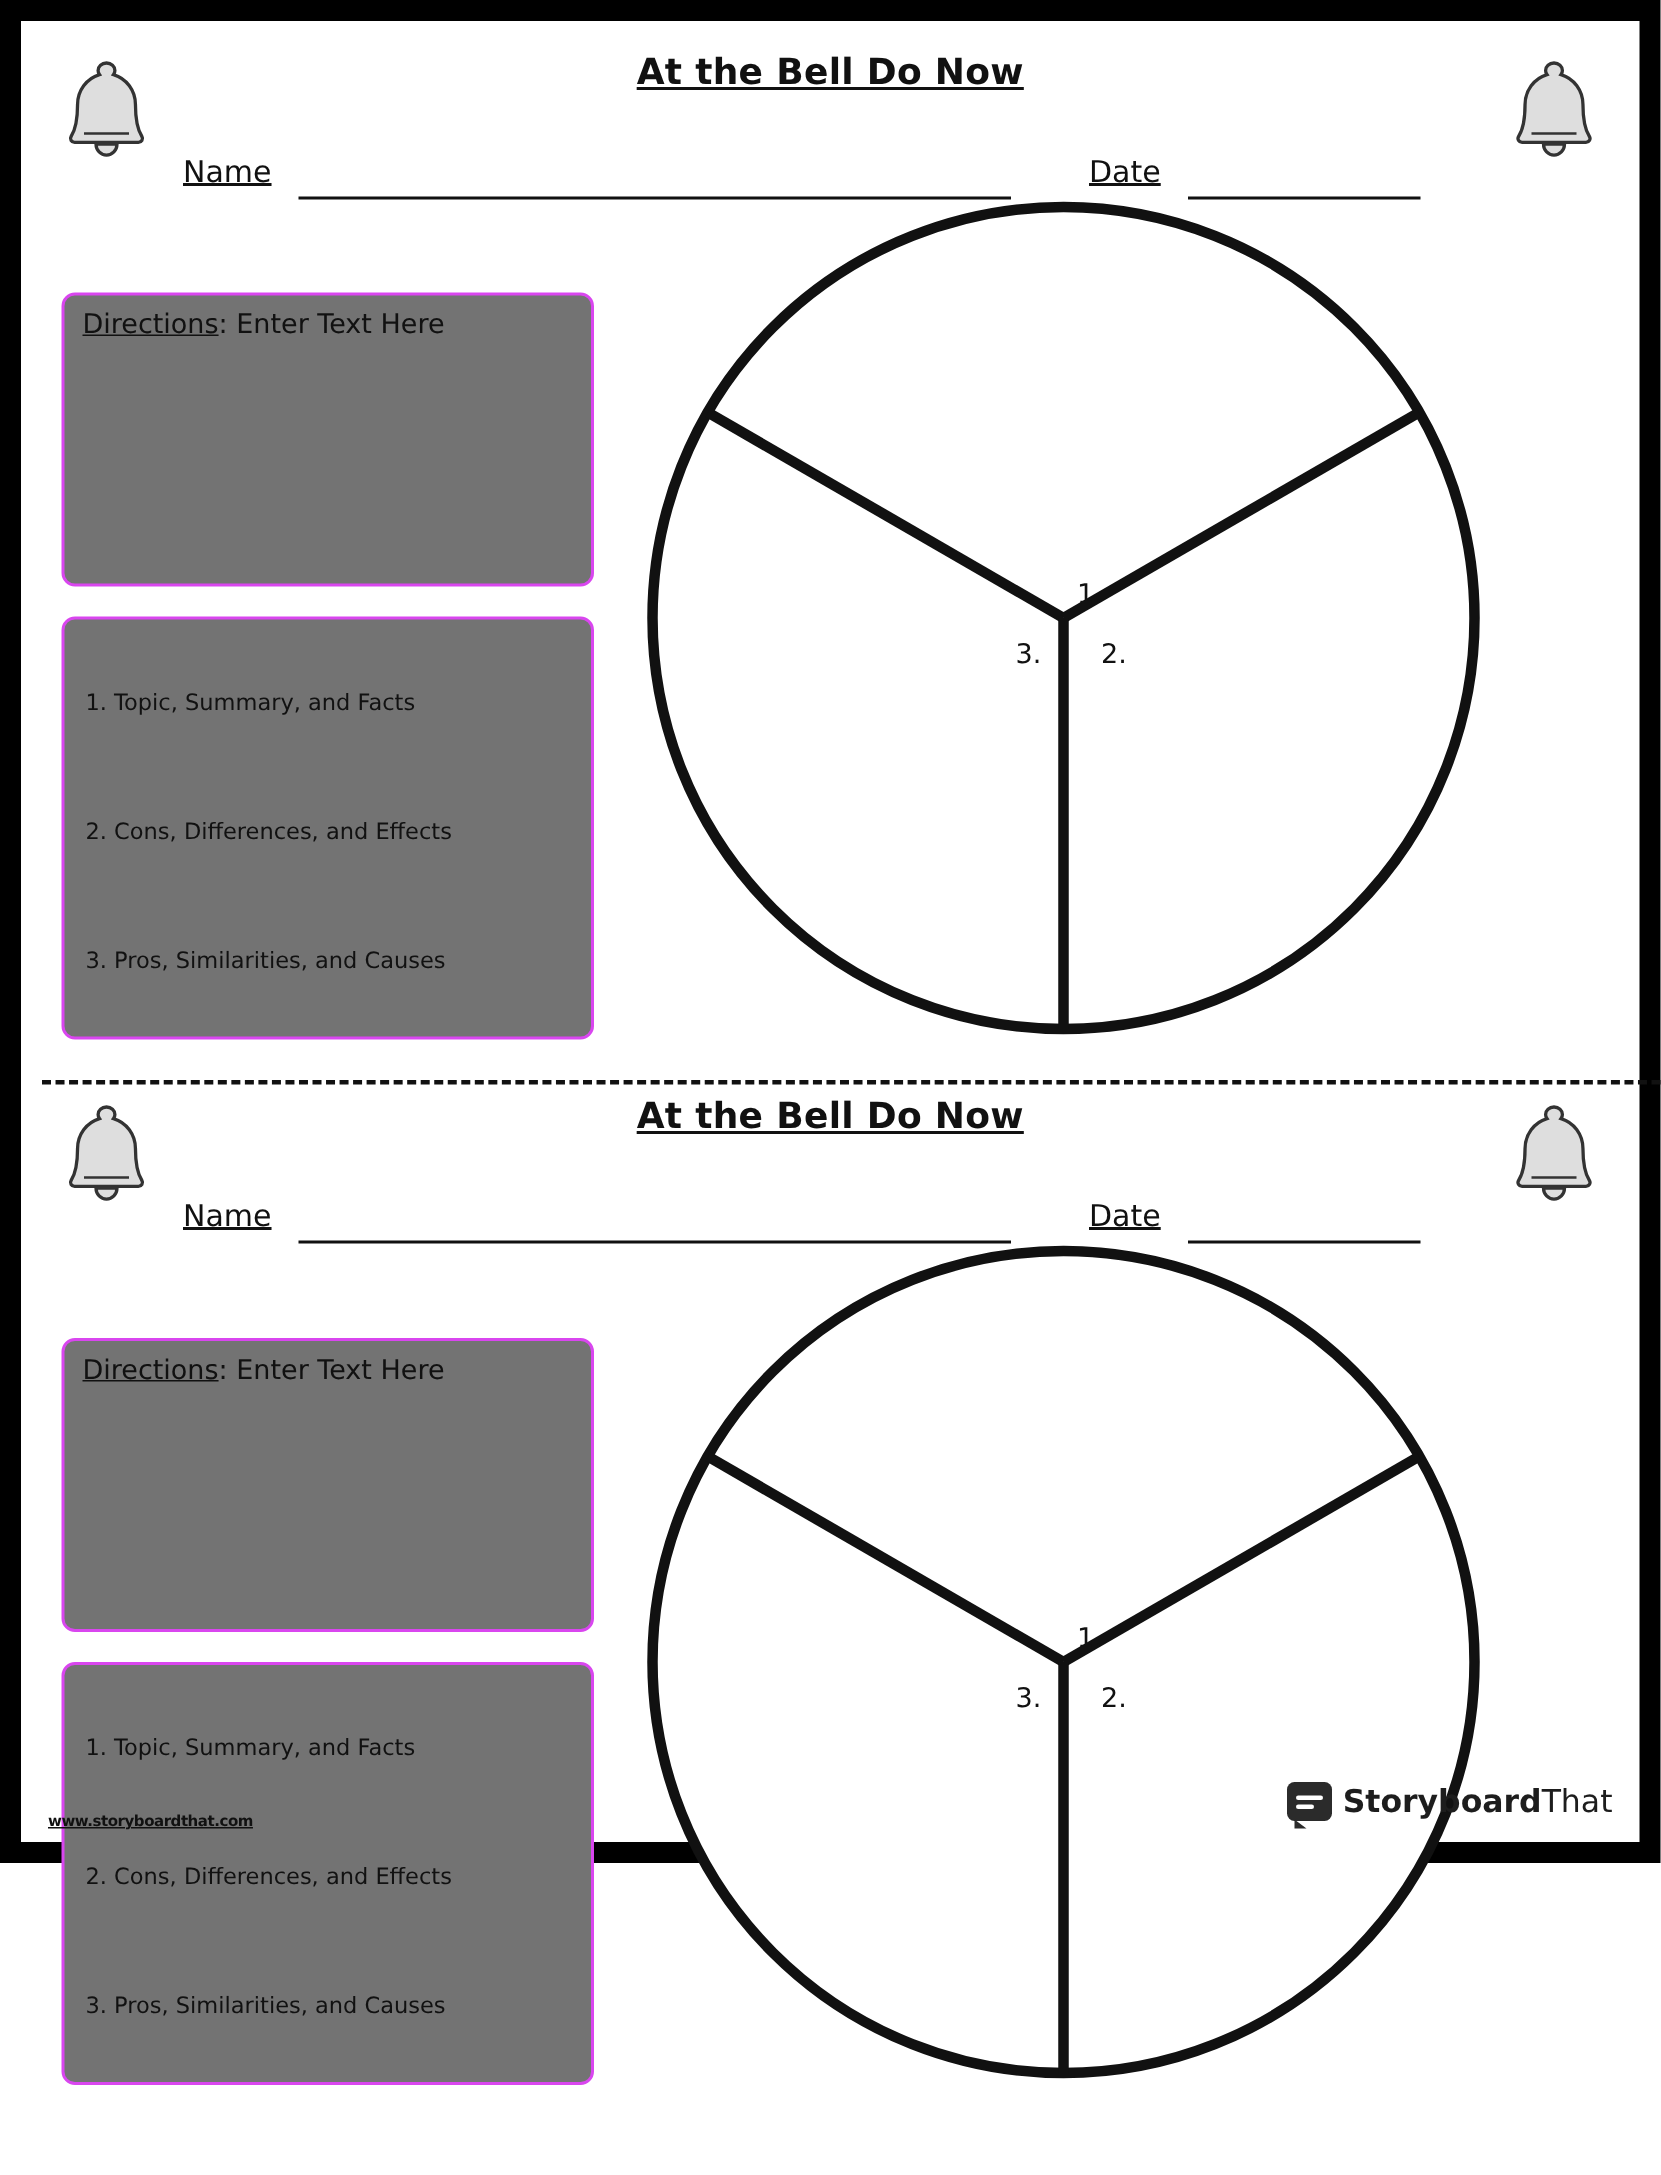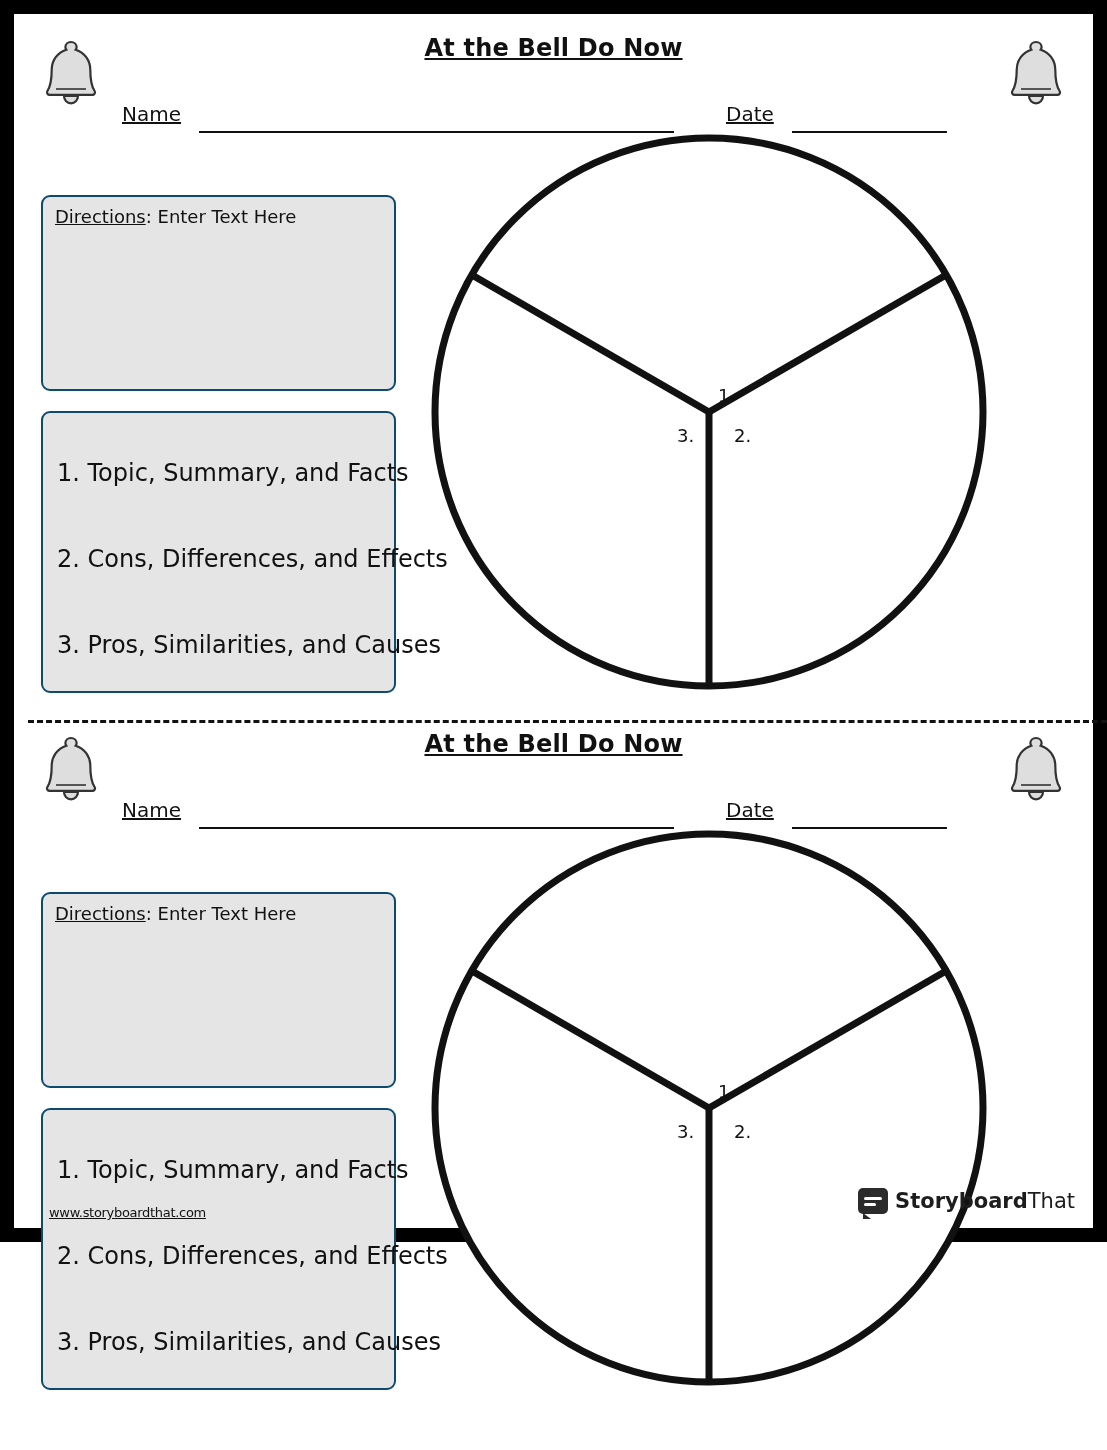--- a/index.html
+++ b/index.html
@@ -76,58 +76,58 @@
   .rule {
     position: absolute;
     border-bottom: 2px solid #111111;
     height: 0;
   }
 
   
   .box {
     position: absolute;
     box-sizing: border-box;
-    border: 2px solid #0c4a6e;
+    border: 2px solid #d946ef;
     border-radius: 9px;
-    background: #e5e5e5;
+    background: #737373;
   }
   .directions-text {
     position: absolute;
     left: 12px;
     top: 9px;
     font-size: 18px;
     white-space: nowrap;
   }
   .directions-text .u { text-decoration: underline; }
 
   .list-item {
     position: absolute;
     left: 14px;
-    font-size: 24px;
+    font-size: 15px;
     white-space: nowrap;
   }
 
   
   .circle-wrap {
     position: absolute;
   }
   .circle-wrap svg { display: block; overflow: visible; }
   .seg-num {
     font-size: 18px;
     font-family: "DejaVu Sans", sans-serif;
     fill: #111111;
   }
 
   
   .watermark {
     position: absolute;
-    left: 35px;
+    left: 18px;
     bottom: 8px;
-    font-size: 13px;
-    font-weight: normal;
+    font-size: 10px;
+    font-weight: bold;
     color: #111111;
     text-decoration: underline;
     letter-spacing: -0.3px;
   }
   .logo {
     position: absolute;
     right: 18px;
     bottom: 14px;
     display: flex;
     align-items: center;

